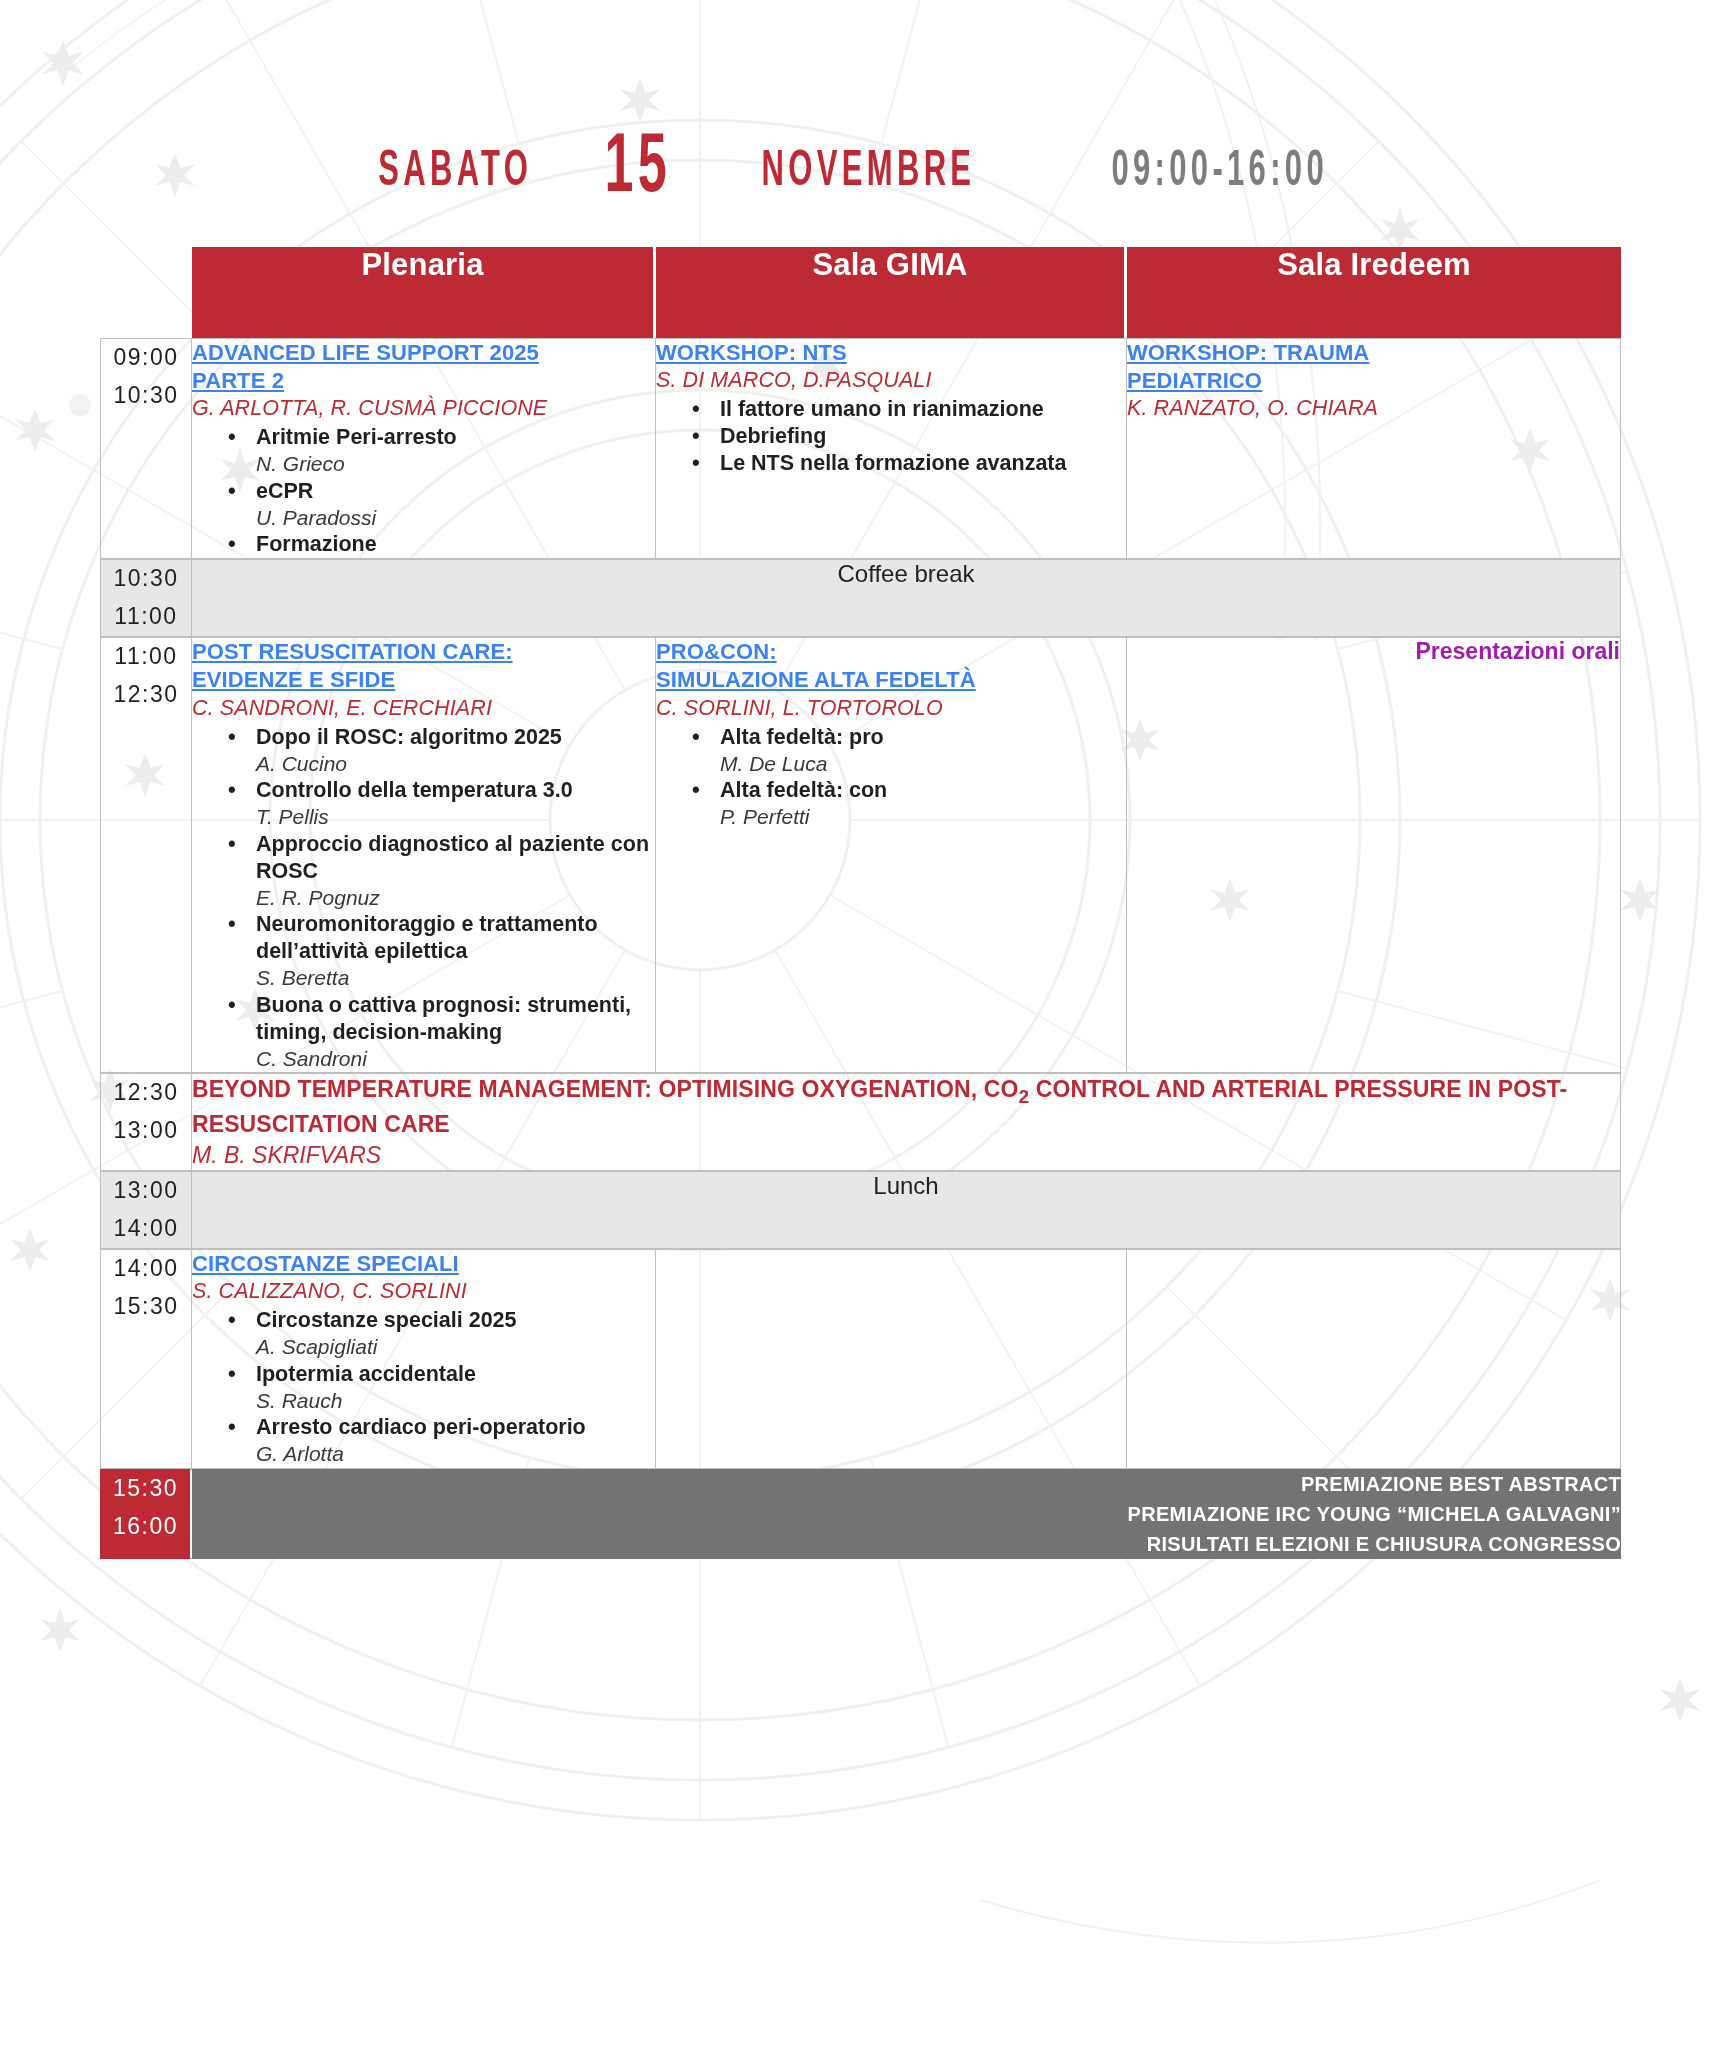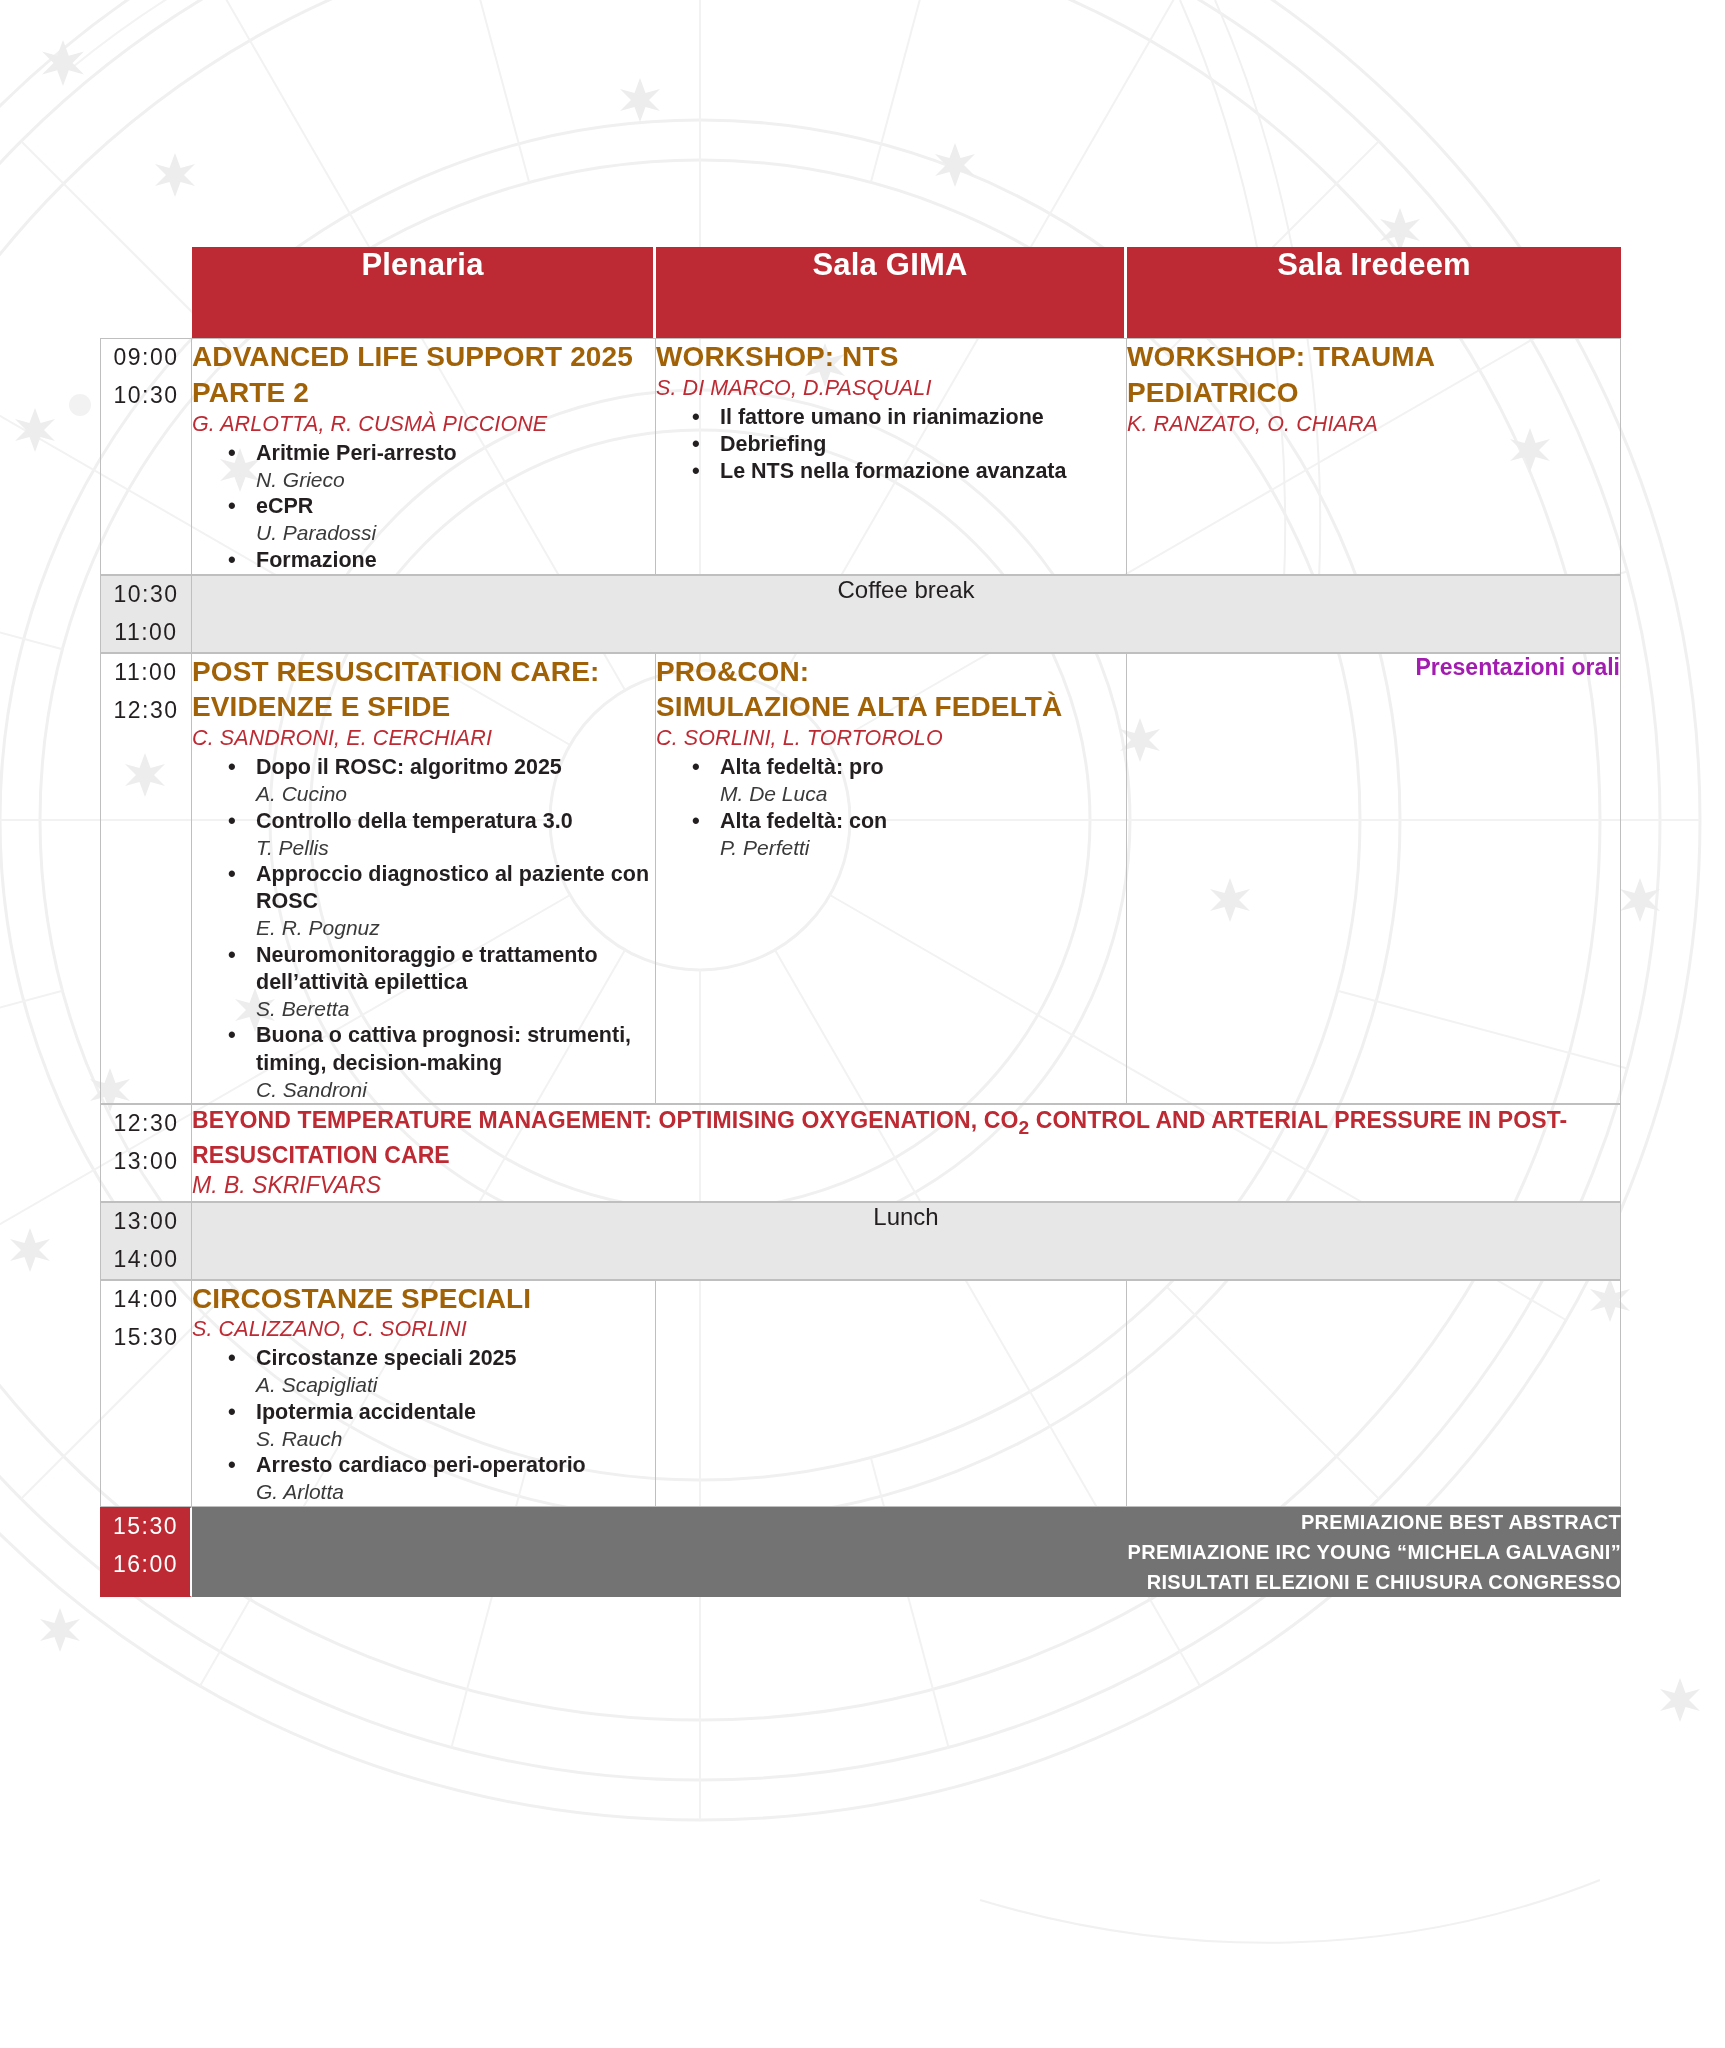--- a/index.html
+++ b/index.html
@@ -126,25 +126,26 @@
 
   td.cell {
     border-top: 1px solid #bfbfbf;
     border-right: 1px solid #bfbfbf;
     border-bottom: 1px solid #bfbfbf;
     padding: 14px 16px 18px 14px;
     background: transparent;
   }
 
   .sess-title {
-    color: #a16207;
-    font-weight: bold;
-    font-size: 28px;
+    color: #3b82f6;
+    font-weight: bold;
+    font-size: 22px;
     line-height: 1.28;
     letter-spacing: 0.1px;
+    text-decoration: underline;
   }
   .sess-chairs {
     color: #BE2A33;
     font-style: italic;
     font-size: 21.5px;
     line-height: 1.3;
     letter-spacing: 0.1px;
     margin-bottom: 1px;
   }
   ul.talks {
@@ -383,20 +384,26 @@
     <path d="M1215,0 C1295,180 1335,420 1315,640"></path>
     <path d="M980,1900 C1180,1960 1400,1960 1600,1880"></path>
   </g>
   <g fill="#f2f2f2">
     <circle cx="80" cy="405" r="11"></circle>
   </g>
 </svg>
 
 <div id="page">
 
+  <div class="title-bar">
+    <span class="tw t-day">SABATO</span>
+    <span class="tw t-num">15</span>
+    <span class="tw t-month">NOVEMBRE</span>
+    <span class="tw t-hours">09:00-16:00</span>
+  </div>
 
   <table class="sched">
     <colgroup>
       <col class="c-time">
         <col class="c-plen">
         <col class="c-gima">
         <col class="c-ired">
     </colgroup>
 
     <thead>

